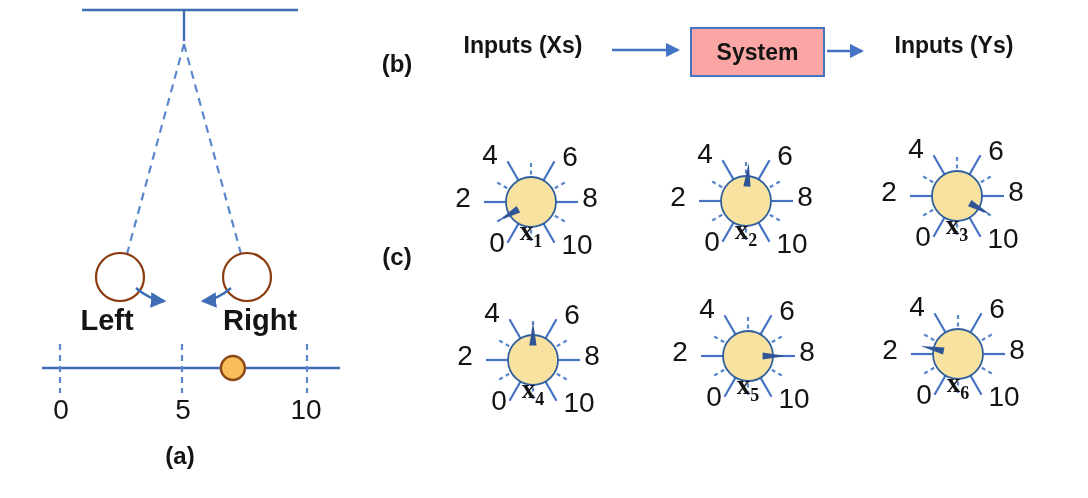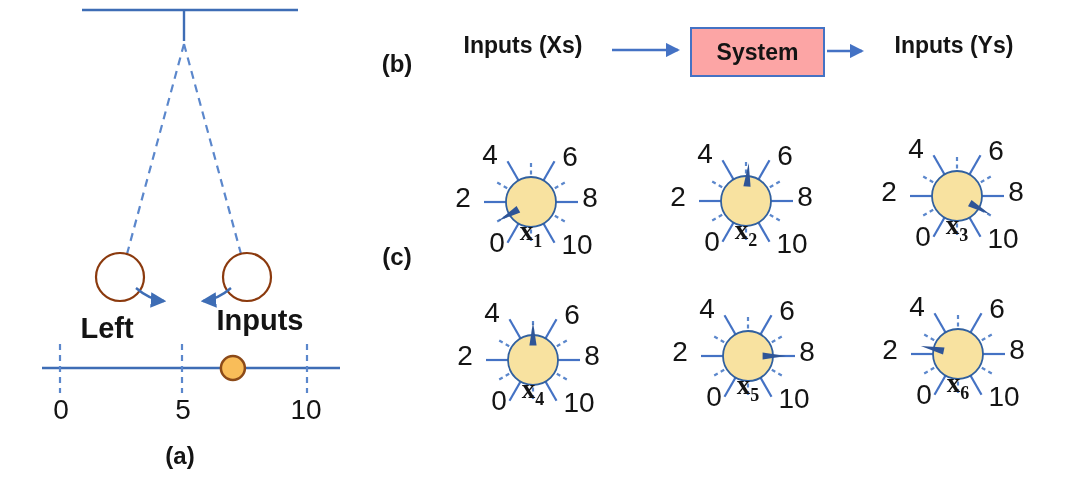--- a/index.html
+++ b/index.html
@@ -52,22 +52,22 @@
     <line x1="42" y1="368" x2="340" y2="368" stroke="#3E6DB5" stroke-width="2.6"></line>
     <line x1="60" y1="344" x2="60" y2="393" stroke="#5B87CC" stroke-width="2.2" stroke-dasharray="6 5"></line>
     <line x1="182" y1="344" x2="182" y2="393" stroke="#5B87CC" stroke-width="2.2" stroke-dasharray="6 5"></line>
     <line x1="307" y1="344" x2="307" y2="393" stroke="#5B87CC" stroke-width="2.2" stroke-dasharray="6 5"></line>
     <circle id="ball" cx="232.9" cy="368" r="12" fill="#F9BD59" stroke="#8C4A18" stroke-width="2.5"></circle>
 
     <line x1="612" y1="50" x2="678" y2="50" stroke="#4472C4" stroke-width="2.4" marker-end="url(#ahb)"></line>
     <line x1="827" y1="51" x2="862" y2="51" stroke="#4472C4" stroke-width="2.4" marker-end="url(#ahb)"></line>
   </svg>
 
-  <div class="abs swing-label" style="left:107px;top:328px">Left</div>
-  <div class="abs swing-label" style="left:260px;top:320px">Inputs</div>
+  <div class="abs swing-label" style="left:107px;top:320px">Left</div>
+  <div class="abs swing-label" style="left:260px;top:320px">Right</div>
   <div class="abs tick-label" style="left:61px;top:410px">0</div>
   <div class="abs tick-label" style="left:183px;top:410px">5</div>
   <div class="abs tick-label" style="left:306px;top:410px">10</div>
   <div class="abs panel-letter" style="left:180px;top:456px">(a)</div>
 
   <div class="abs panel-letter" style="left:397px;top:64px">(b)</div>
   <div class="abs b-text" style="left:523px;top:45px">Inputs (Xs)</div>
   <div class="system-box">
     <span class="b-text">System</span>
   </div>

